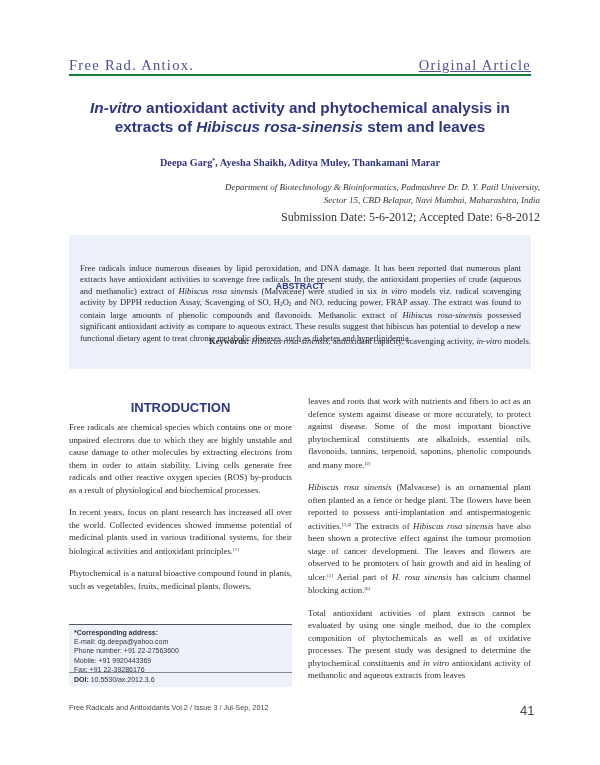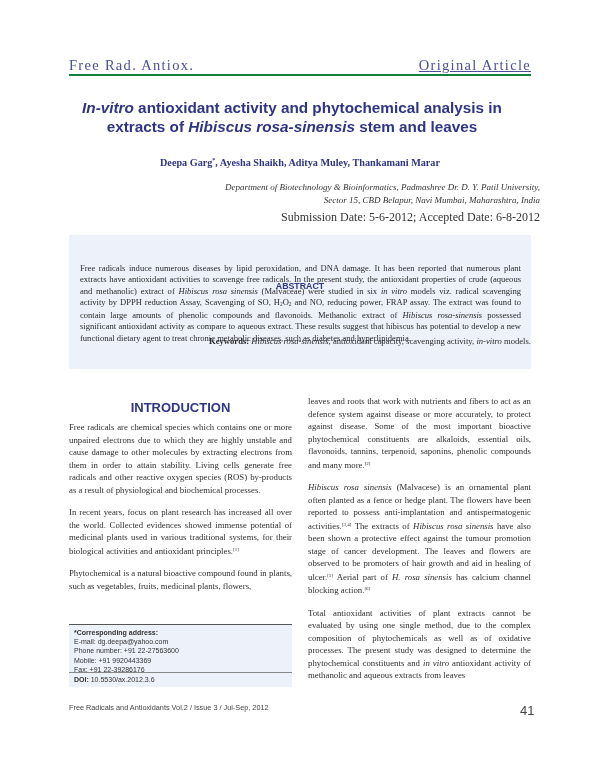--- a/index.html
+++ b/index.html
@@ -2,21 +2,21 @@
 <html><head>
 <meta charset="utf-8">
 <style>
   html, body { margin: 0; padding: 0; background: #ffffff; }
   body { width: 600px; height: 765px; position: relative; overflow: hidden; font-family: "Liberation Serif", serif; color: #2a2a2a; }
   .abs { position: absolute; }
   .running-head { left: 69px; top: 58px; width: 462px; height: 16px; border-bottom: 2px solid #15803d; }
   .rh-left, .rh-right { position: absolute; top: 0; font-family: "Liberation Serif", serif; font-size: 14.5px; letter-spacing: 1.3px; color: #4a5095; line-height: 14px; }
   .rh-left { left: 0; }
   .rh-right { right: 0; text-decoration: underline; }
-  .title { left: 52px; top: 98px; width: 480px; text-align: center; font-family: "Liberation Sans", sans-serif; font-weight: bold; font-size: 15.3px; line-height: 19px; color: #2e3582; }
+  .title { left: 60px; top: 98px; width: 480px; text-align: center; font-family: "Liberation Sans", sans-serif; font-weight: bold; font-size: 15.3px; line-height: 19px; color: #2e3582; }
   .title i { font-style: italic; }
   .authors { left: 60px; top: 157px; width: 480px; text-align: center; font-weight: bold; font-size: 10.2px; color: #2e3582; }
   .authors sup { font-size: 6px; vertical-align: 4px; }
   .affil { left: 60px; top: 181px; width: 480px; text-align: right; font-style: italic; font-size: 9px; line-height: 13px; color: #333; }
   .dates { left: 60px; top: 210px; width: 480px; text-align: right; font-size: 12px; color: #333; }
   .abstract-box { left: 69px; top: 235px; width: 462px; height: 134px; background: #ecf1fa; }
   .abstract-title { left: 0; top: 6px; width: 462px; text-align: center; font-family: "Liberation Sans", sans-serif; font-weight: bold; font-size: 8.8px; color: #2e3582; margin-top: 40px; }
   .abstract-text { left: 11px; top: 28px; width: 441px; font-size: 8.55px; line-height: 11.3px; text-align: justify; color: #2a2a2a; }
   .abstract-text sub { font-size: 5.5px; vertical-align: -1px; }
   .keywords { left: 0; top: 101px; width: 462px; text-align: right; font-size: 8.6px; color: #2a2a2a; }

